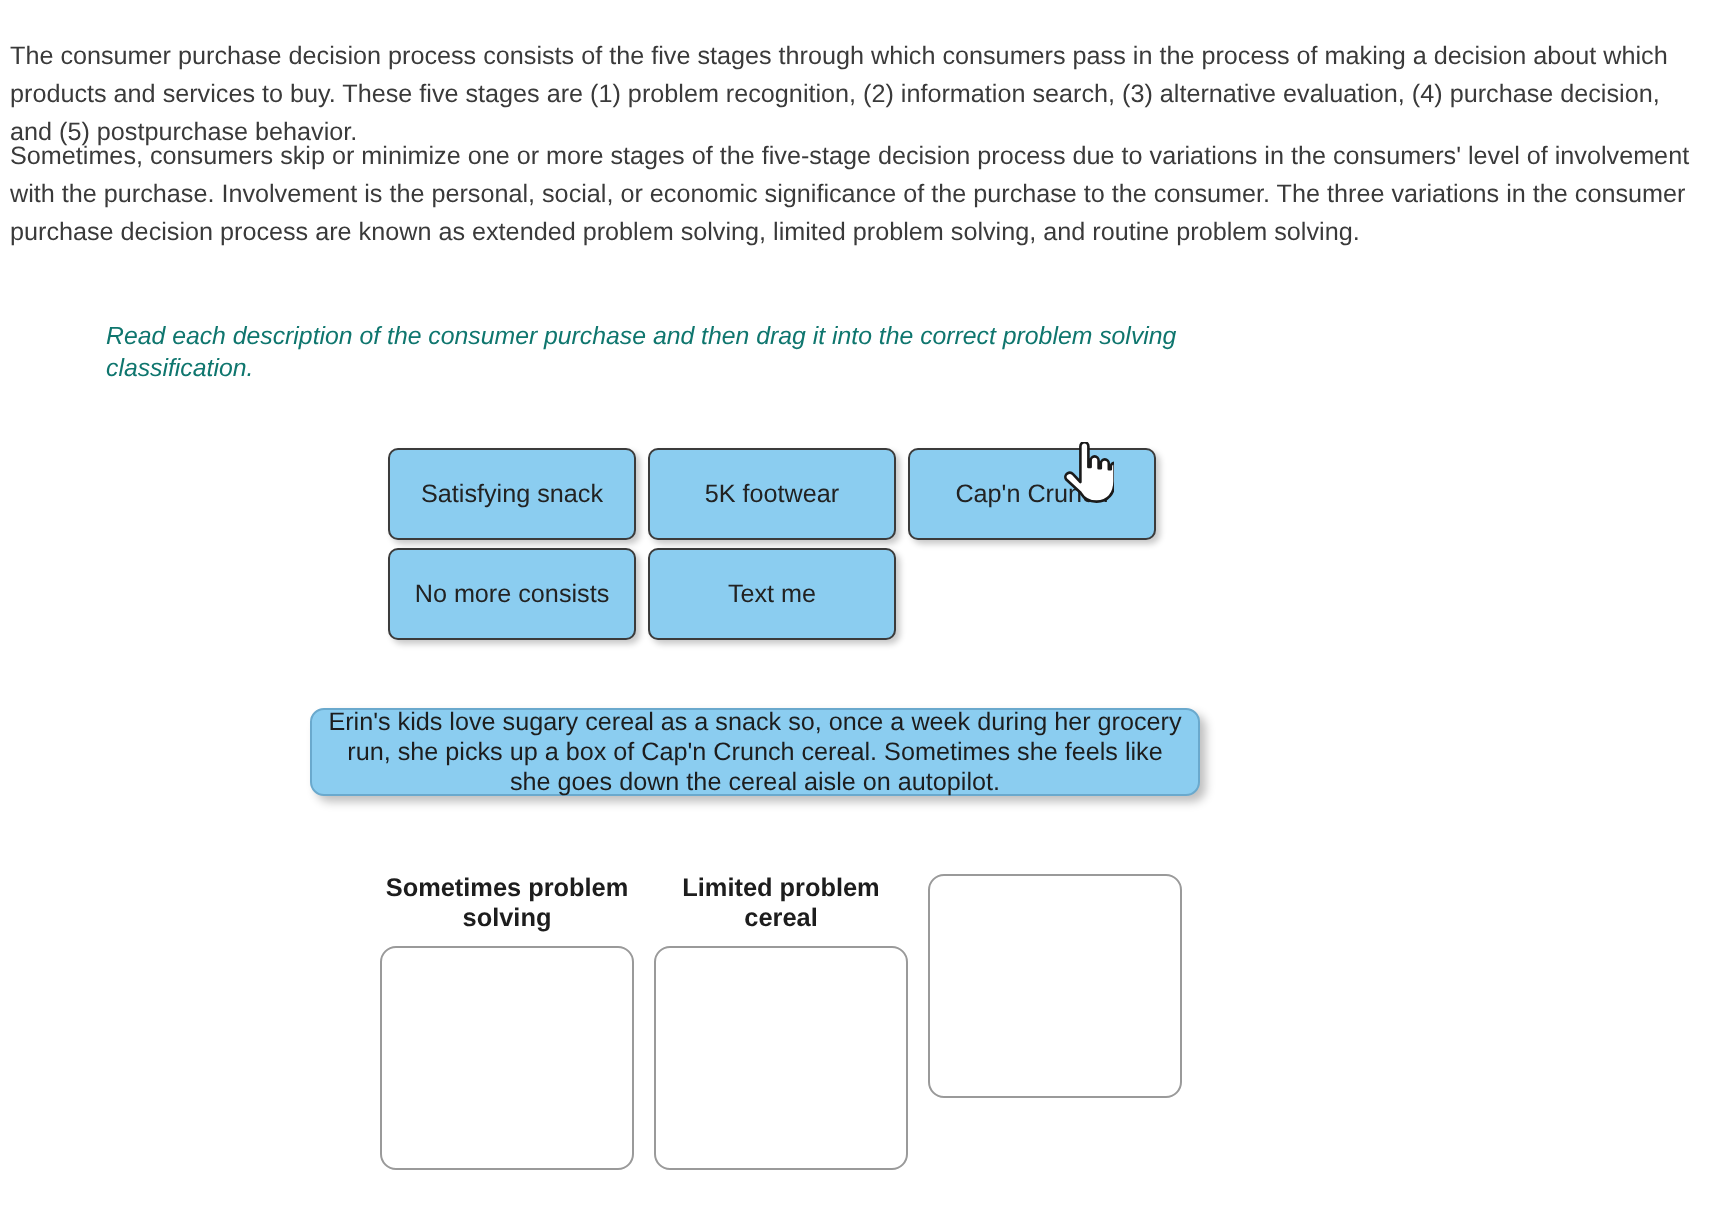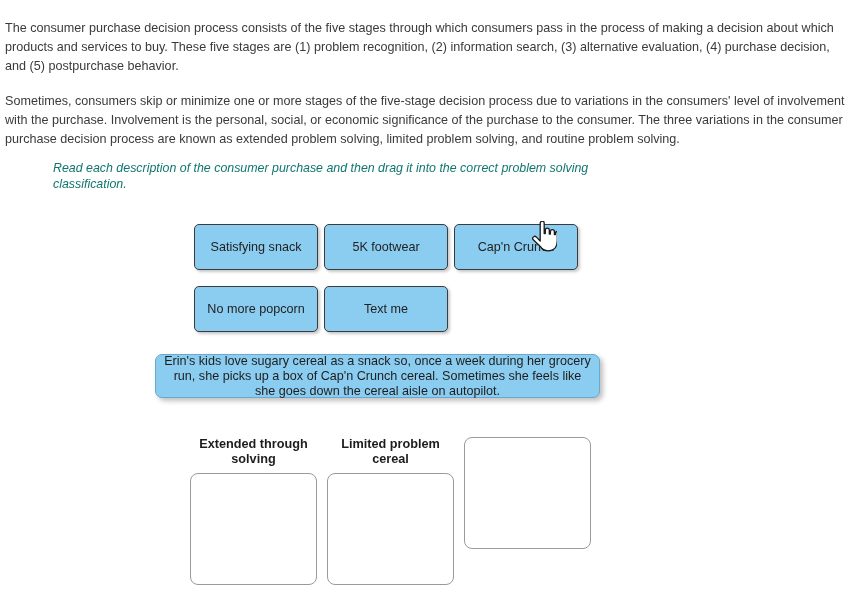--- a/index.html
+++ b/index.html
@@ -16,42 +16,42 @@
   
   .intro{
     position:absolute;
     left:5px;
     width:845px;
     font-size:12.6px;
     line-height:19px;
     color:#3a3a3a;
   }
   #para1{top:6px;}
-  #para2{top:79px;}
+  #para2{top:56px;}
 
   
   .instruction{
     position:absolute;
     left:53px;
     top:160px;
     width:600px;
     font-size:12.4px;
     line-height:16px;
     font-style:italic;
     color:#0f766e;
   }
 
   
   .tiles{
     position:absolute;
     left:194px;
     top:224px;
     width:390px;
   }
-  .tile-row{display:flex;gap:6px;margin-bottom:16px;}
+  .tile-row{display:flex;gap:6px;margin-bottom:4px;}
   .tile{
     width:124px;height:46px;
     box-sizing:border-box;
     background:#8BCDF0;
     border:1px solid #3b3b3b;
     border-radius:5px;
     display:flex;align-items:center;justify-content:center;
     font-size:12.6px;
     color:#222222;
     box-shadow:2px 2px 3px rgba(0,0,0,0.22);
@@ -124,36 +124,36 @@
 
   <div class="instruction">Read each description of the consumer purchase and then drag it into the correct problem solving classification.</div>
 
   <div class="tiles">
     <div class="tile-row">
       <div class="tile">Satisfying snack</div>
       <div class="tile">5K footwear</div>
       <div class="tile">Cap'n Crunch</div>
     </div>
     <div class="tile-row">
-      <div class="tile">No more popcorn</div>
+      <div class="tile">No more consists</div>
       <div class="tile">Text me</div>
     </div>
   </div>
 
   <svg class="cursor" viewBox="0 0 26 32">
     <path d="M9.2 2.2c0-1.2 0.9-2.1 2-2.1s2 0.9 2 2.1v10.3h1.1V9.2c0-1.1 0.9-2 2-2s2 0.9 2 2v3.9h1.1v-2.4c0-1.1 0.9-2 2-2s2 0.9 2 2v2.9h1.0v-1.3c0-1.0 0.8-1.9 1.9-1.9v0c0 0 0 0 0 0v9.1c0 6.4-3.5 10.3-9.0 10.3-4.0 0-6.4-1.6-8.0-4.4L2.0 18.6c-0.6-1.0-0.3-2.3 0.7-2.9 0.9-0.6 2.1-0.4 2.8 0.4l3.7 3.9V2.2z" fill="#ffffff" stroke="#1a1a1a" stroke-width="1.3" stroke-linejoin="round"></path>
   </svg>
 
   <div class="description">
     <span>Erin's kids love sugary cereal as a snack so, once a week during her grocery run, she picks up a box of Cap'n Crunch cereal. Sometimes she feels like she goes down the cereal aisle on autopilot.</span>
   </div>
 
   <div class="dropzones">
     <div class="zone">
-      <div class="zone-title">Extended through solving</div>
+      <div class="zone-title">Sometimes problem solving</div>
       <div class="zone-box"></div>
     </div>
     <div class="zone">
       <div class="zone-title">Limited problem cereal</div>
       <div class="zone-box"></div>
     </div>
     <div class="zone">
       <div class="zone-box"></div>
     </div>
   </div>

